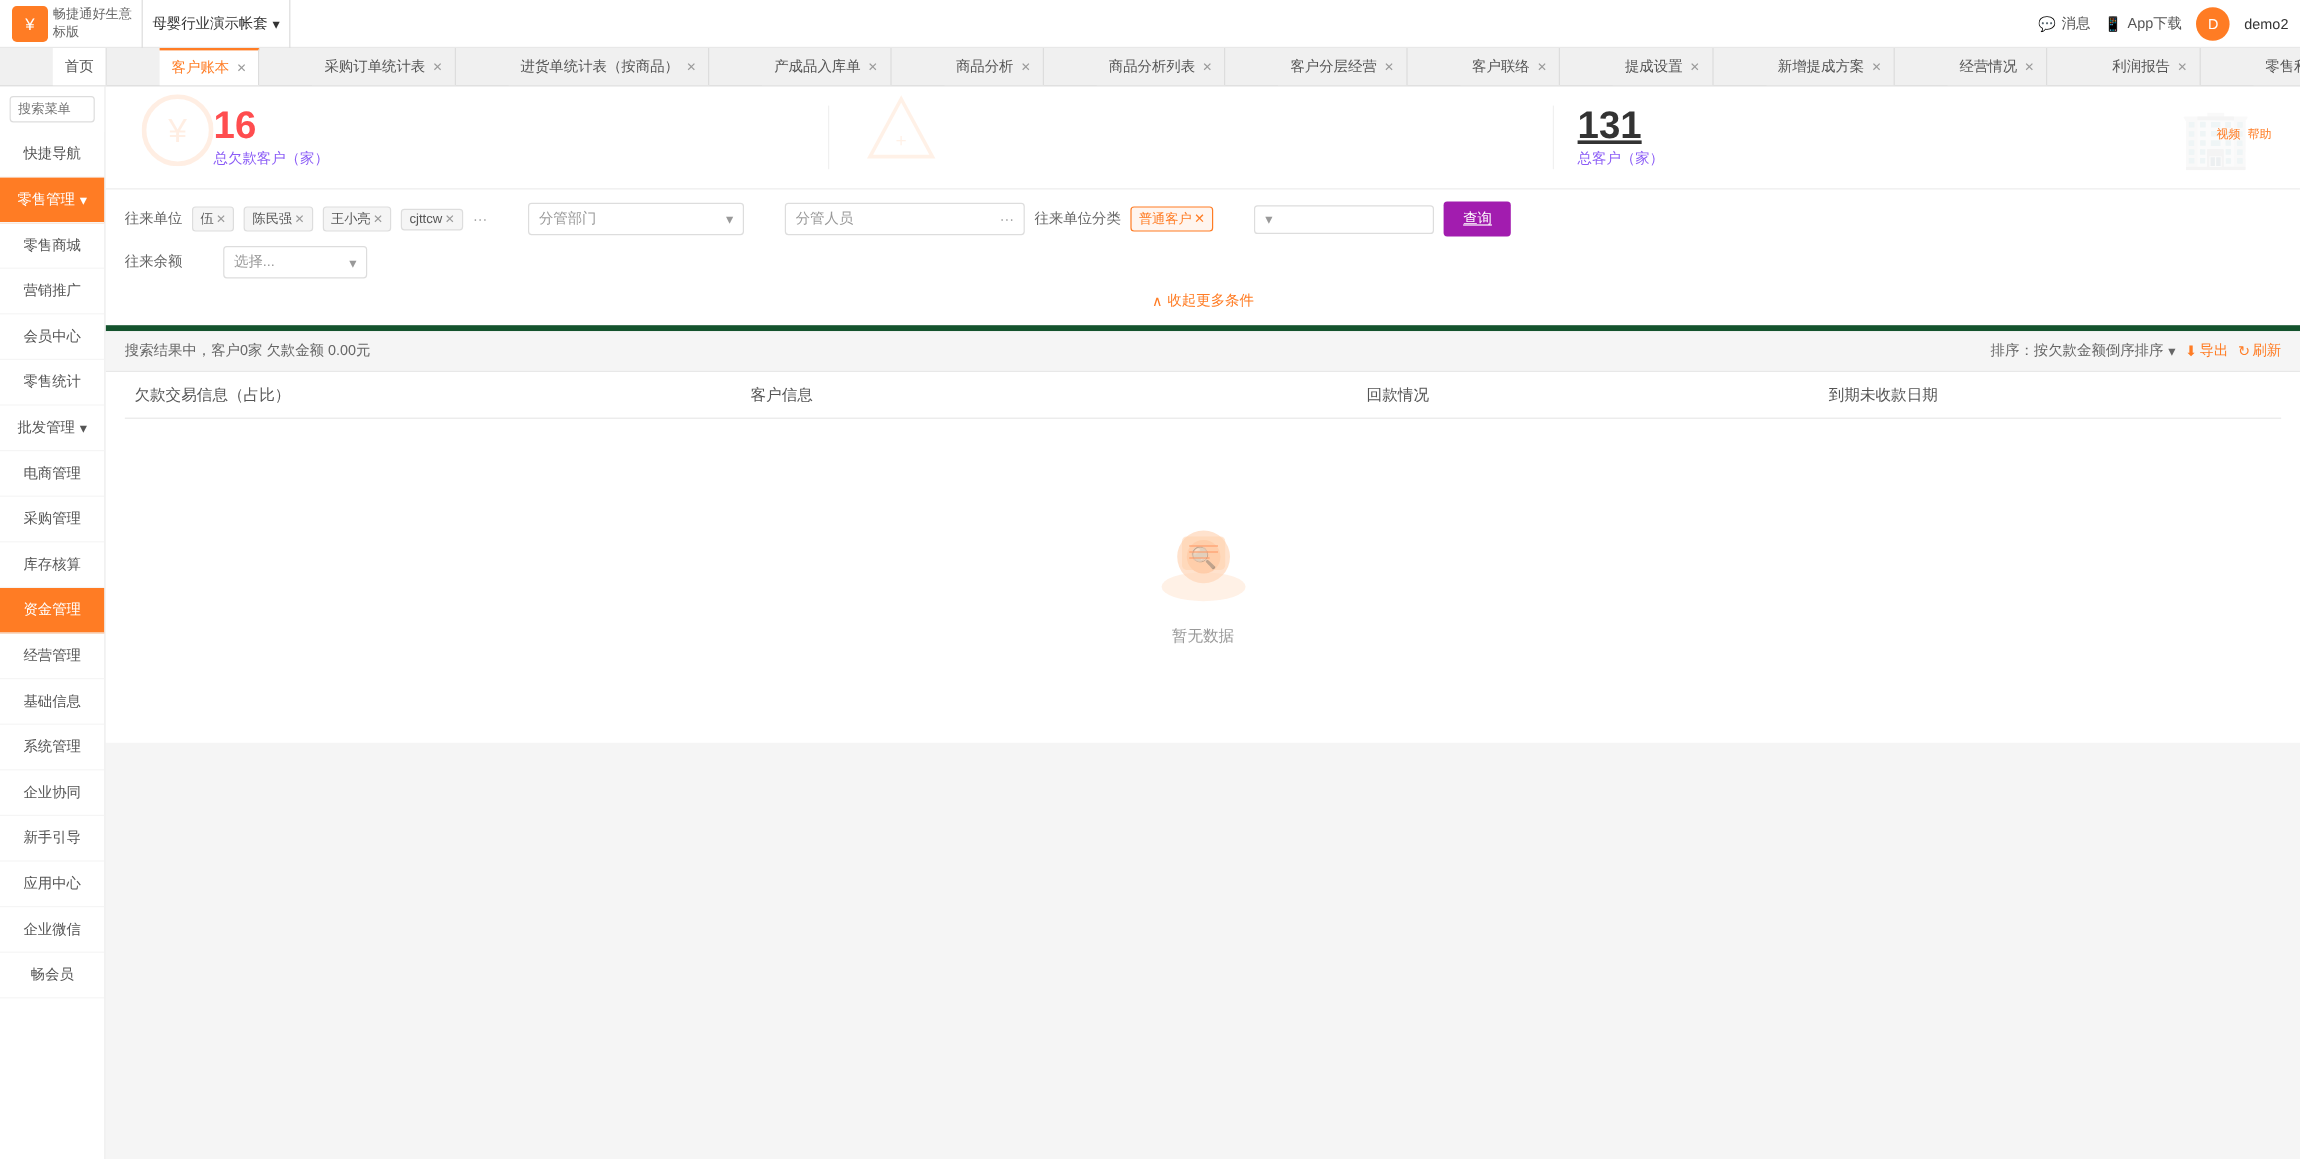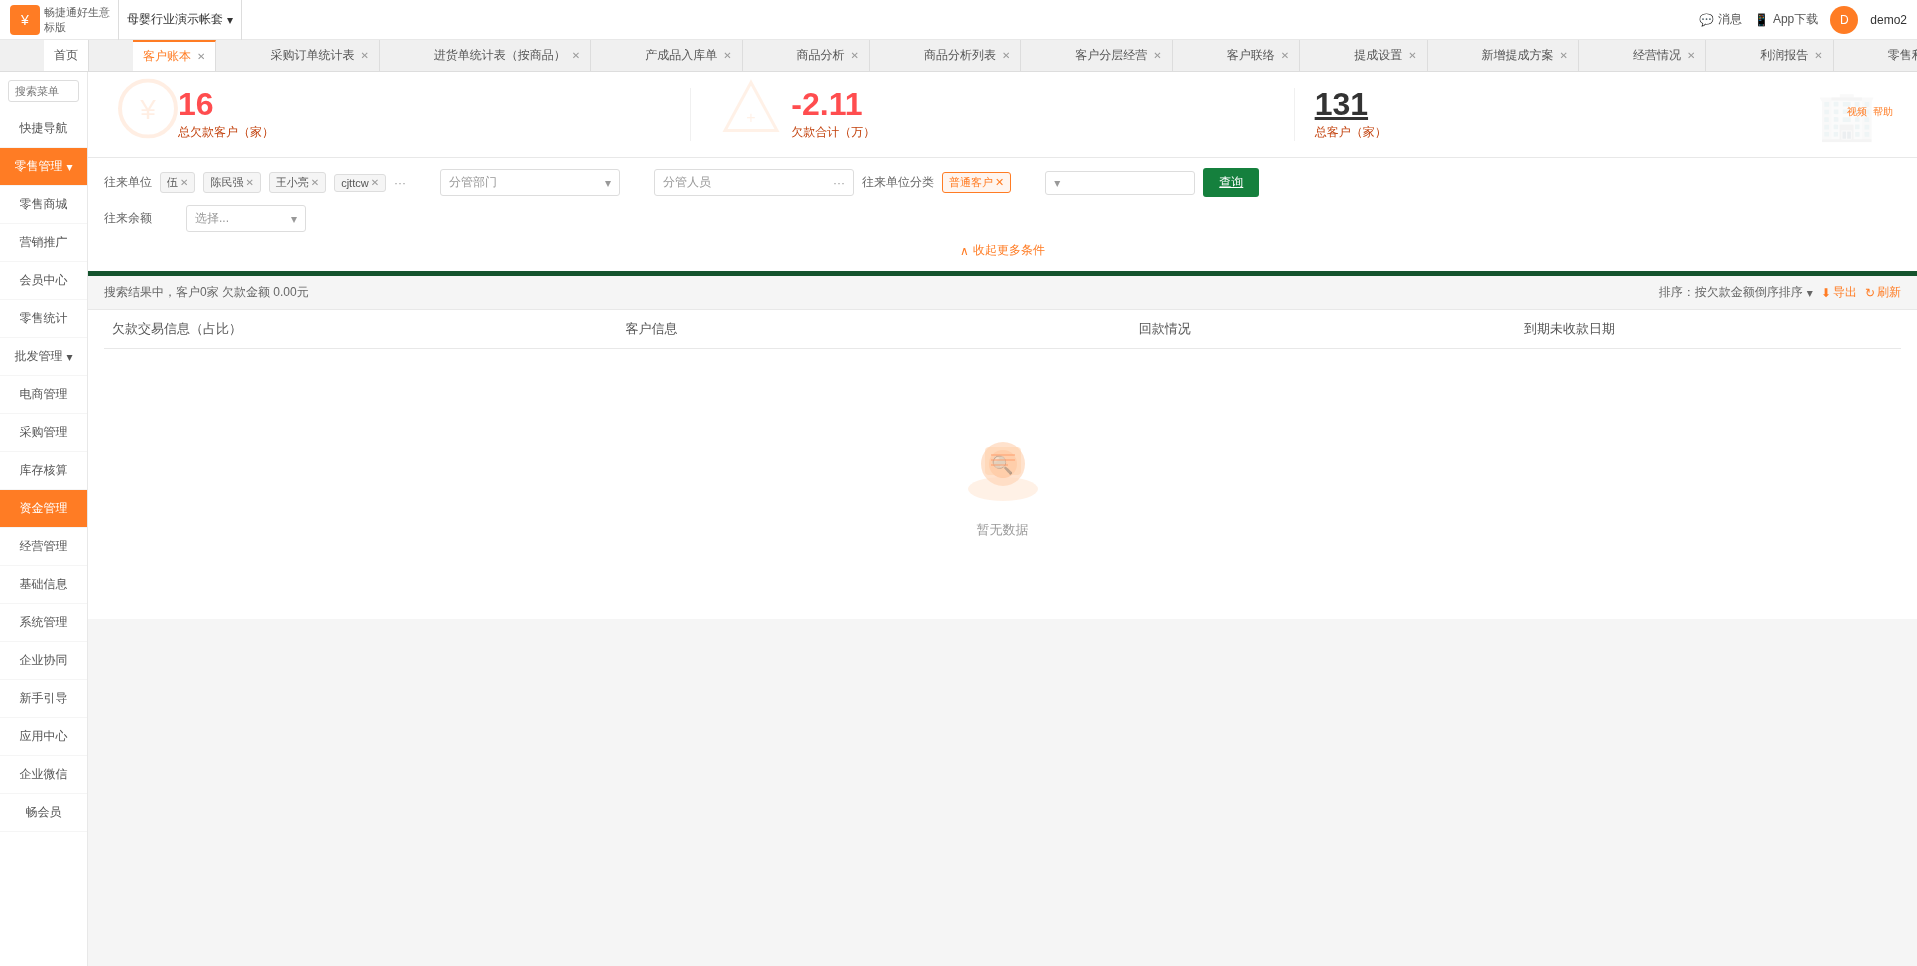--- a/index.html
+++ b/index.html
@@ -111,21 +111,21 @@
       flex-direction: column;
       align-items: flex-start;
       padding: 0 20px;
       border-right: 1px solid #f0f0f0;
       position: relative;
     }
     .stat-item:first-child { padding-left: 0; }
     .stat-item:last-child { border-right: none; }
     .stat-value { font-size: 32px; font-weight: bold; color: #ff4d4f; line-height: 1; }
     .stat-value.black { color: #333; text-decoration: underline; }
-    .stat-label { font-size: 12px; color: #c2410c; margin-top: 4px; }
+    .stat-label { font-size: 12px; color: #8b5cf6; margin-top: 4px; }
     .stat-help { position: absolute; top: 17px; right: 4px; font-size: 10px; color: #bbb; display: flex; gap: 6px; }
 
     
     .filter-area {
       background: #fff;
       padding: 10px 16px;
       border-bottom: 5px solid #14532d;
     }
     .filter-row { display: flex; align-items: center; gap: 8px; margin-bottom: 8px; flex-wrap: wrap; }
     .filter-label { font-size: 12px; color: #666; white-space: nowrap; }
@@ -153,21 +153,21 @@
       border-radius: 3px; font-size: 11px; color: #ff7c24; cursor: pointer;
     }
 
     .collapse-btn {
       display: flex; align-items: center; gap: 4px;
       color: #ff7c24; cursor: pointer; font-size: 12px;
       justify-content: center; padding: 2px 0;
     }
 
     .query-btn {
-      padding: 6px 16px; background: #15803d; color: #fff;
+      padding: 6px 16px; background: #a21caf; color: #fff;
       border: none; border-radius: 3px; cursor: pointer; font-size: 12px; text-decoration: underline;
     }
 
     
     .result-bar {
       background: #f5f5f5;
       padding: 8px 16px;
       display: flex;
       align-items: center;
       justify-content: space-between;
@@ -377,24 +377,20 @@
         </div>
       </div>
 
       <div class="stat-item">
         <div style="position:absolute;left:30px;top:50%;transform:translateY(-50%);opacity:0.1;font-size:56px;color:#ff7c24;">
           <svg width="60" height="60" viewBox="0 0 60 60" fill="none">
               <polygon points="30,4 56,52 4,52" stroke="#ff7c24" stroke-width="3" fill="none"></polygon>
               <text x="30" y="44" text-anchor="middle" font-size="16" fill="#ff7c24">+</text>
             </svg>
         </div>
-        <div style="padding-left:80px;">
-          <div class="stat-value">-2.11</div>
-          <div class="stat-label">欠款合计（万）</div>
-        </div>
       </div>
 
       <div class="stat-item">
         <div style="position:absolute;right:20px;top:50%;transform:translateY(-50%);opacity:0.1;font-size:48px;color:#66aacc;">🏢</div>
         <div>
           <div class="stat-value black">131</div>
           <div class="stat-label">总客户（家）</div>
         </div>
         <div class="stat-help">
           <span style="cursor:pointer;color:#ff7c24;">视频</span>

